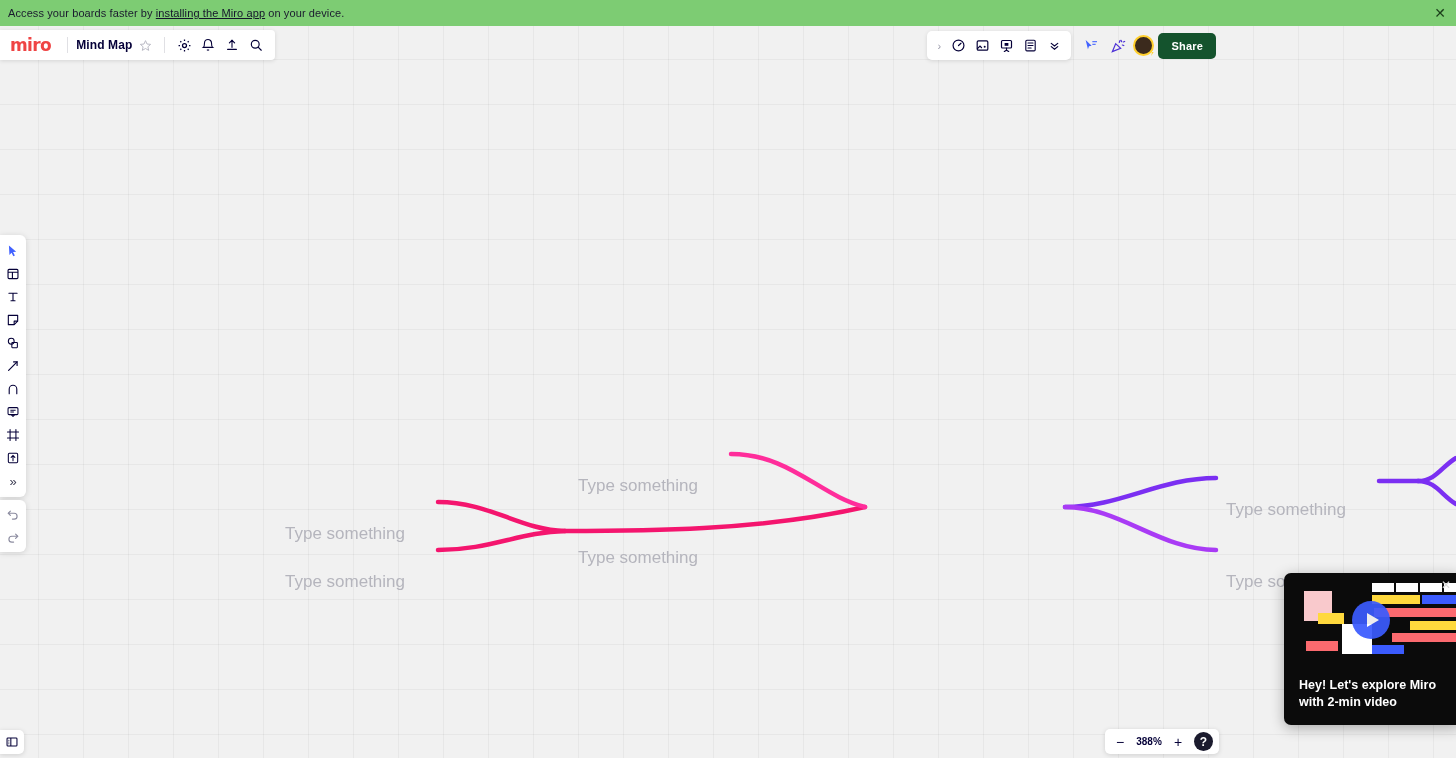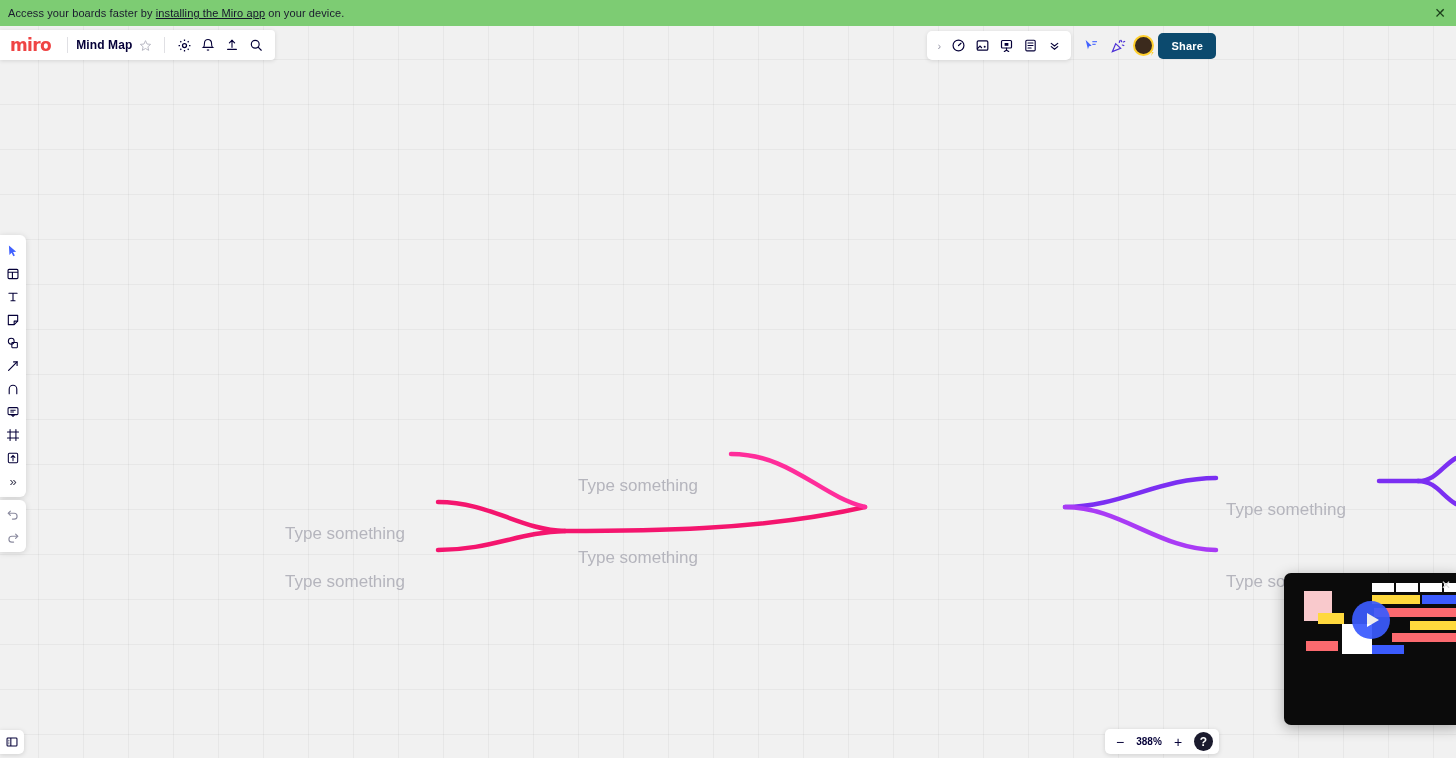--- a/index.html
+++ b/index.html
@@ -83,21 +83,21 @@
     width: 21px; height: 21px; border-radius: 50%;
     background: #3b2a1d; border: 2px solid #FFCF2D;
     position: relative; cursor: pointer; overflow: visible;
   }
   .avatar::after {
     content: ""; position: absolute; right: -3px; bottom: -2px;
     width: 7px; height: 7px; background: #FFCF2D;
     clip-path: polygon(55% 0%, 30% 45%, 52% 45%, 38% 100%, 75% 42%, 50% 42%);
   }
   .share-btn {
-    background: #0c4a6e; color: #fff; font-size: 11px; font-weight: 700;
+    background: #14532d; color: #fff; font-size: 11px; font-weight: 700;
     border: none; border-radius: 5px; height: 26px; padding: 0 13px;
     cursor: pointer; letter-spacing: .2px;
   }
 
   
   .rail {
     position: absolute; left: 0; top: 235px; width: 26px;
     background: #fff; border-radius: 0 6px 6px 0;
     box-shadow: 0 1px 6px rgba(0,0,0,.14);
     padding: 5px 0; display: flex; flex-direction: column;
@@ -421,20 +421,21 @@
       <div class="vb" style="left:160px; top:10px; width:18px; height:9px;  background:#fff;"></div>
       <div class="vb" style="left:88px;  top:22px; width:48px; height:9px;  background:#FFD93D;"></div>
       <div class="vb" style="left:138px; top:22px; width:40px; height:9px;  background:#3B5BFE;"></div>
       <div class="vb" style="left:90px;  top:35px; width:88px; height:9px;  background:#FB6A6F;"></div>
       <div class="vb" style="left:126px; top:48px; width:52px; height:9px;  background:#FFD93D;"></div>
       <div class="vb" style="left:108px; top:60px; width:70px; height:9px;  background:#FB6A6F;"></div>
       <div class="vb" style="left:88px;  top:72px; width:32px; height:9px;  background:#3B5BFE;"></div>
       <div class="play-btn"></div>
     </div>
     <div class="video-close">✕</div>
+    <div class="video-caption">Hey! Let's explore Miro with 2-min video</div>
   </div>
 
   <div class="bottom-left">
     <svg width="14" height="14" viewBox="0 0 24 24" fill="none" stroke="currentColor" stroke-width="1.8">
         <rect x="3.5" y="5" width="17" height="14" rx="1.6"></rect>
         <path d="M10 5v14"></path>
         <circle cx="6.6" cy="9" r="0.9" fill="currentColor" stroke="none"></circle>
         <circle cx="6.6" cy="12" r="0.9" fill="currentColor" stroke="none"></circle>
         <circle cx="6.6" cy="15" r="0.9" fill="currentColor" stroke="none"></circle>
       </svg>

